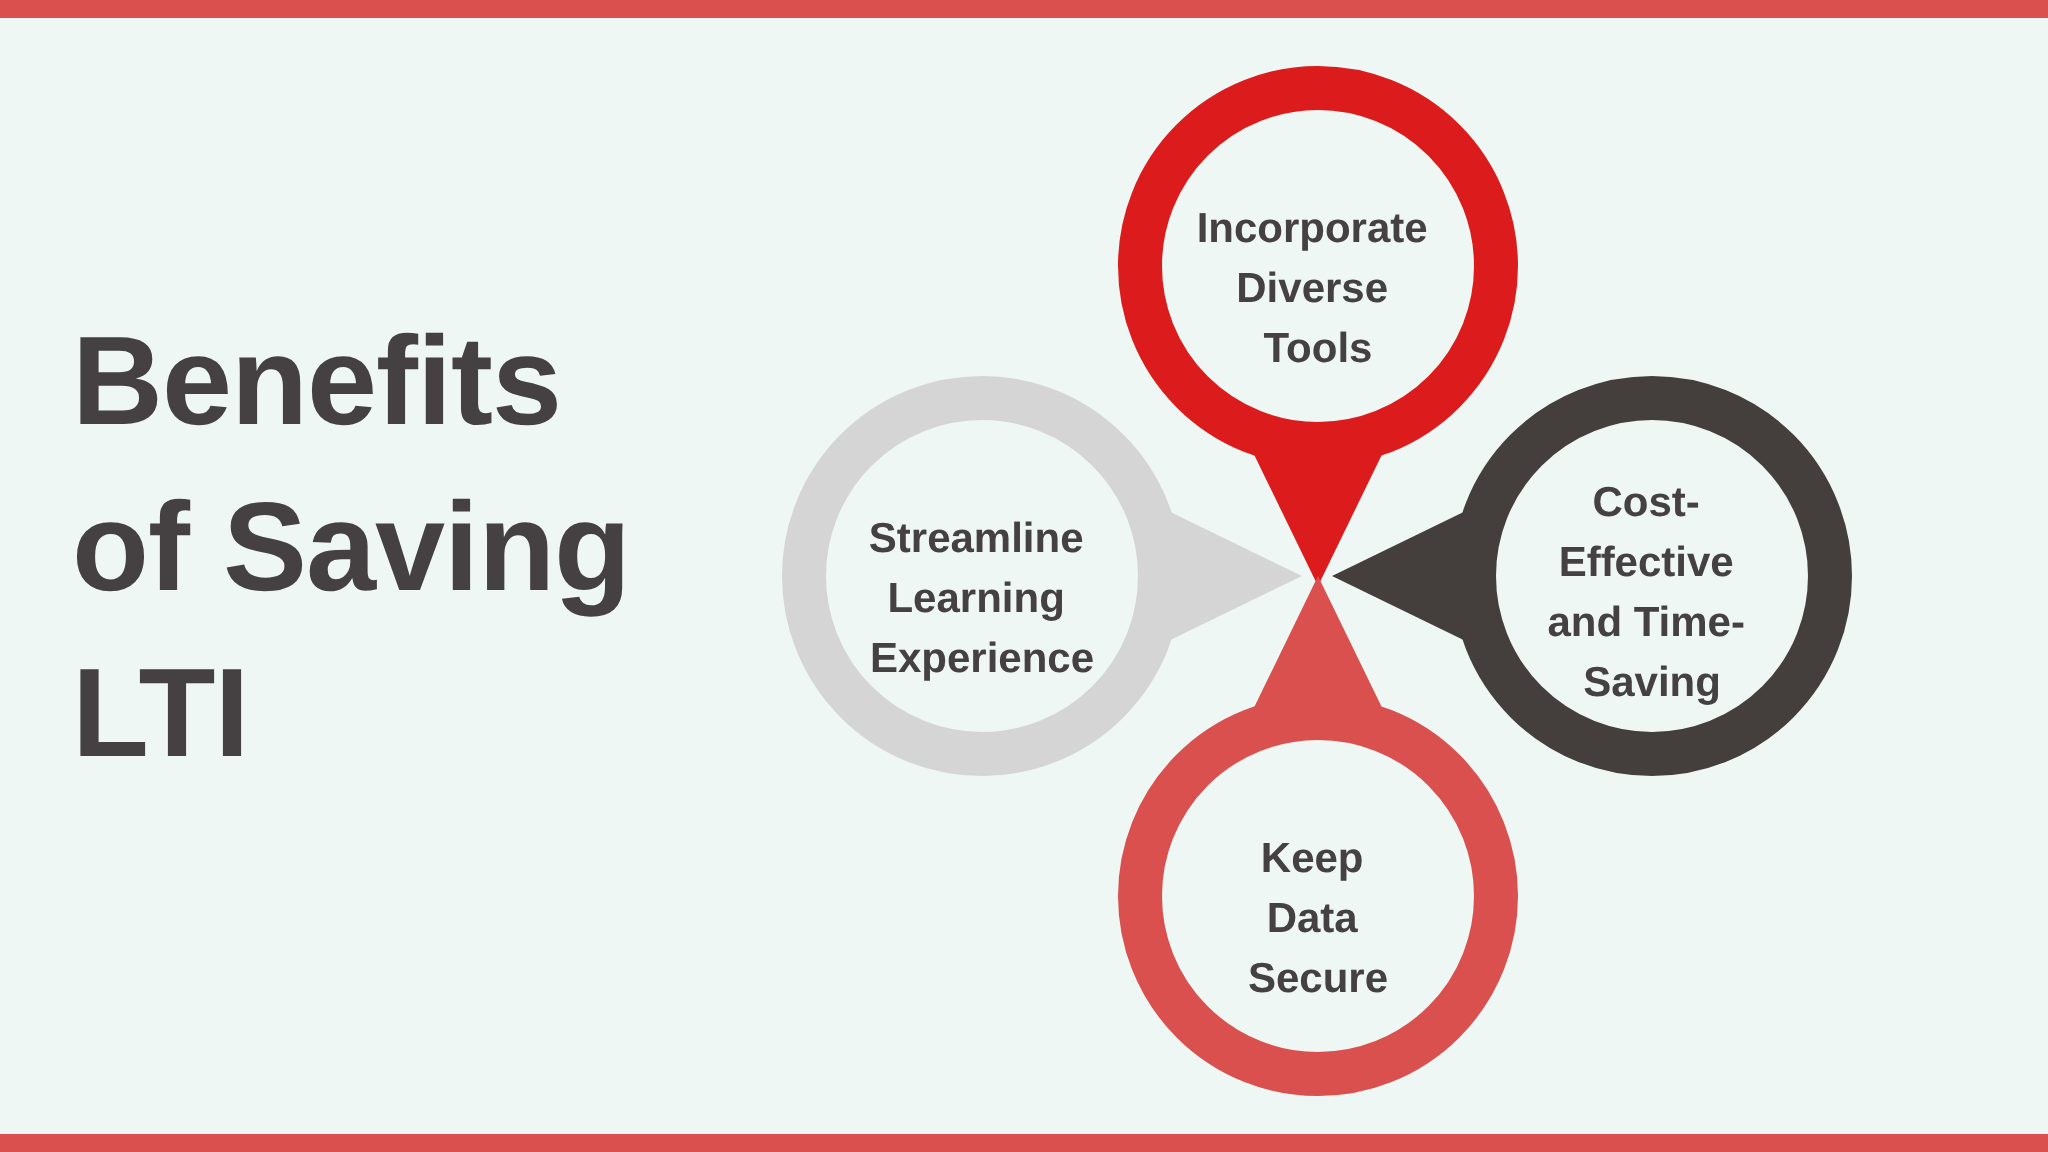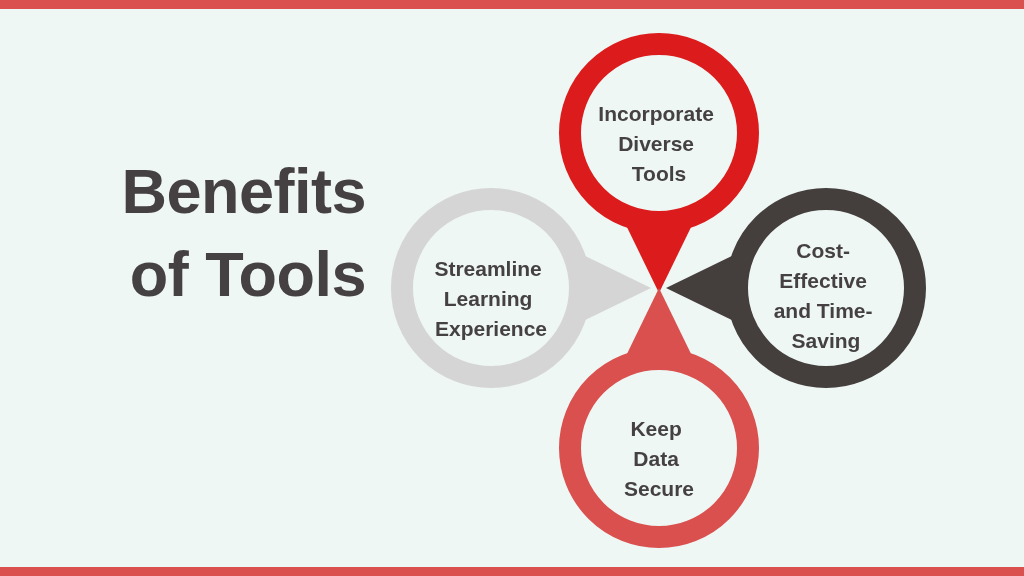--- a/index.html
+++ b/index.html
@@ -27,21 +27,21 @@
     background: #d9504f;
   }
   .rule.top { top: 0; }
   .rule.bottom { bottom: 0; }
 
   #title {
     position: absolute;
     left: 36px;
     top: 150px;
     width: 330px;
-    text-align: right;
+    text-align: left;
     color: #454142;
     font-size: 63px;
     font-weight: 700;
     line-height: 1.32;
     letter-spacing: -0.5px;
   }
   #title .tline { display: block; }
 
   #diagram {
     position: absolute;
@@ -61,21 +61,22 @@
 </head>
 <body>
 
 <div id="slide">
 
   <div class="rule top"></div>
   <div class="rule bottom"></div>
 
   <div id="title">
     <span class="tline">Benefits</span>
-    <span class="tline">of Tools</span>
+    <span class="tline">of Saving</span>
+    <span class="tline">LTI</span>
   </div>
 
   <div id="diagram">
     <svg width="580" height="560" viewBox="0 0 580 560" xmlns="http://www.w3.org/2000/svg">
       <defs>
 
         <g id="pinshape">
           <path d="M -36,86 L 0,160 L 36,86 Z"></path>
           <circle cx="0" cy="0" r="89" fill="none" stroke-width="22"></circle>
         </g>

